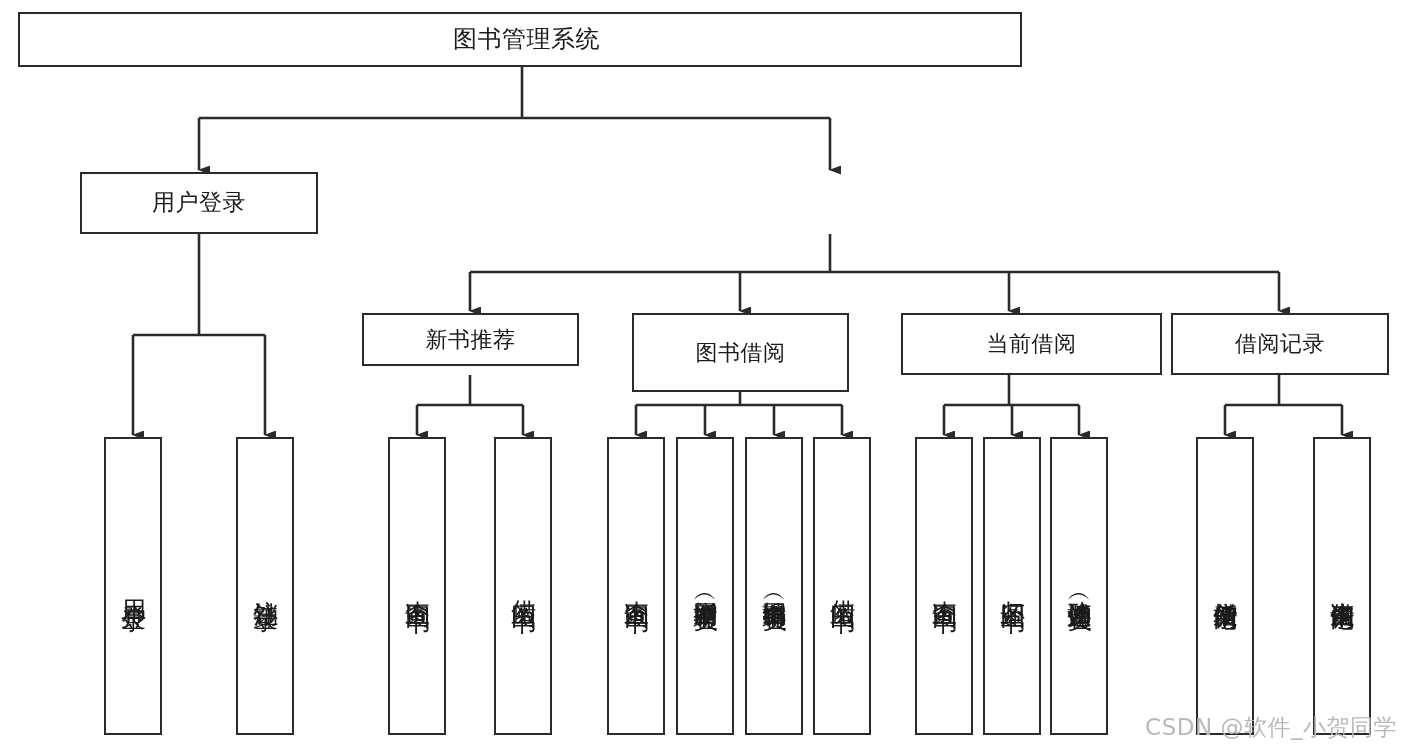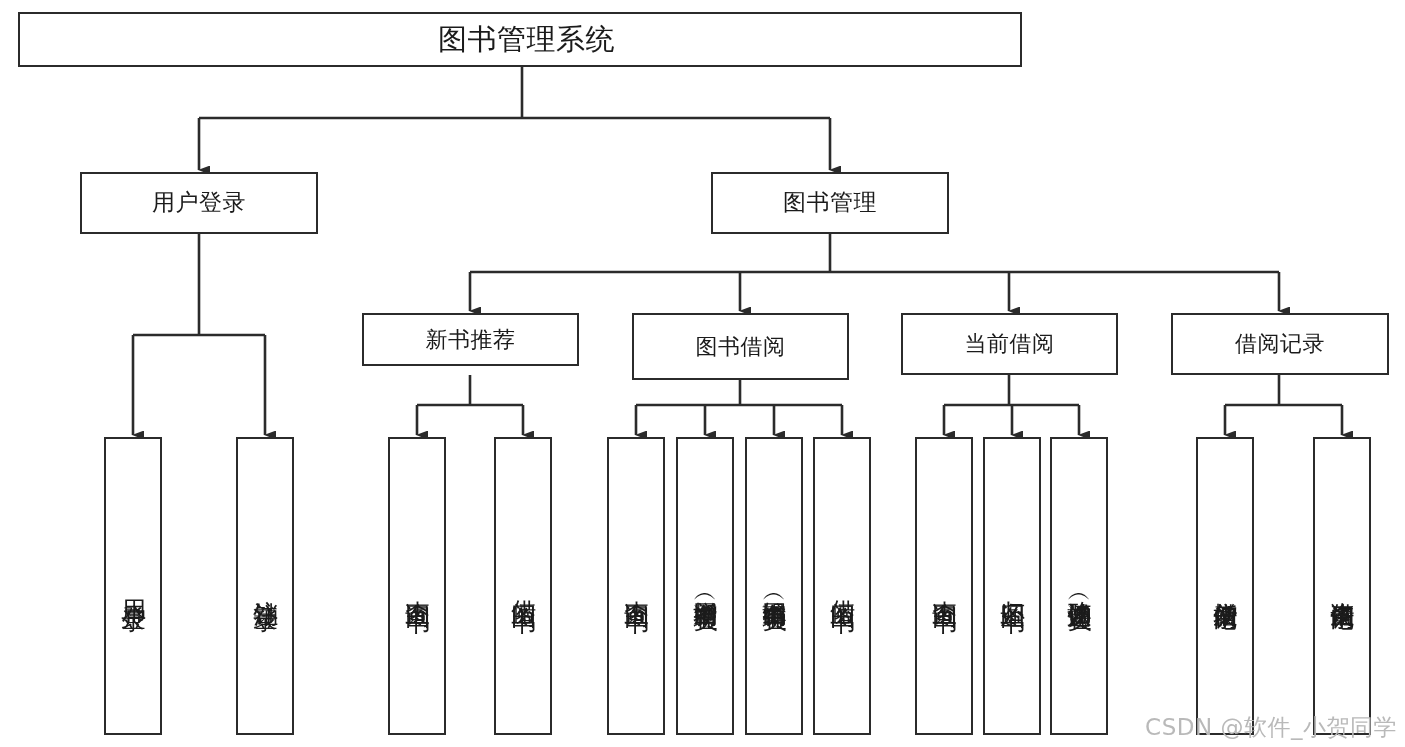--- a/index.html
+++ b/index.html
@@ -23,21 +23,21 @@
     justify-content:center;
     color:#1b1b1b;
   }
   .node .label{
     display:block;
     text-align:center;
     line-height:1.18;
     letter-spacing:0.5px;
     white-space:nowrap;
   }
-  .node.root .label{font-size:29px;margin-left:13px;}
+  .node.root .label{font-size:24px;margin-left:13px;}
   .node.lvl1 .label{font-size:23px;}
   .node.lvl2 .label{font-size:22px;}
 
   .node.leaf{
     align-items:center;
     justify-content:center;
   }
   .node.leaf .label{
     writing-mode:vertical-rl;
     text-orientation:upright;
@@ -114,31 +114,28 @@
     </g>
   </svg>
 
   <div class="node root" style="left:18px;top:12px;width:1004px;height:55px;">
     <span class="label">图书管理系统</span>
   </div>
 
   <div class="node lvl1" style="left:80px;top:172px;width:238px;height:62px;">
     <span class="label">用户登录</span>
   </div>
-  <div class="node lvl1" style="left:711px;top:172px;width:238px;height:62px;">
-    <span class="label">图书管理</span>
-  </div>
 
   <div class="node lvl2" style="left:362px;top:313px;width:217px;height:53px;">
     <span class="label">新书推荐</span>
   </div>
-  <div class="node lvl2" style="left:632px;top:313px;width:217px;height:67px;">
+  <div class="node lvl2" style="left:632px;top:313px;width:217px;height:79px;">
     <span class="label">图书借阅</span>
   </div>
-  <div class="node lvl2" style="left:901px;top:313px;width:217px;height:62px;">
+  <div class="node lvl2" style="left:901px;top:313px;width:261px;height:62px;">
     <span class="label">当前借阅</span>
   </div>
   <div class="node lvl2" style="left:1171px;top:313px;width:218px;height:62px;">
     <span class="label">借阅记录</span>
   </div>
 
   <div class="node leaf" style="left:104px;top:437px;width:58px;height:298px;">
     <span class="label">用户登录</span>
   </div>
   <div class="node leaf" style="left:236px;top:437px;width:58px;height:298px;">

